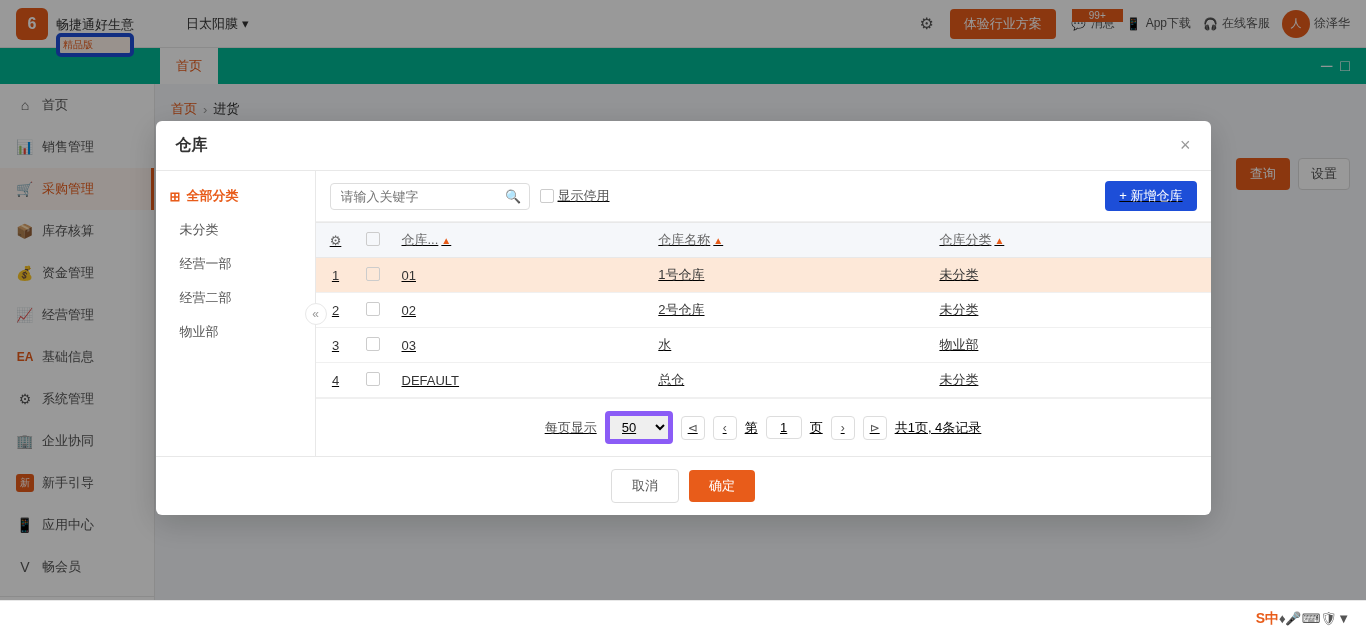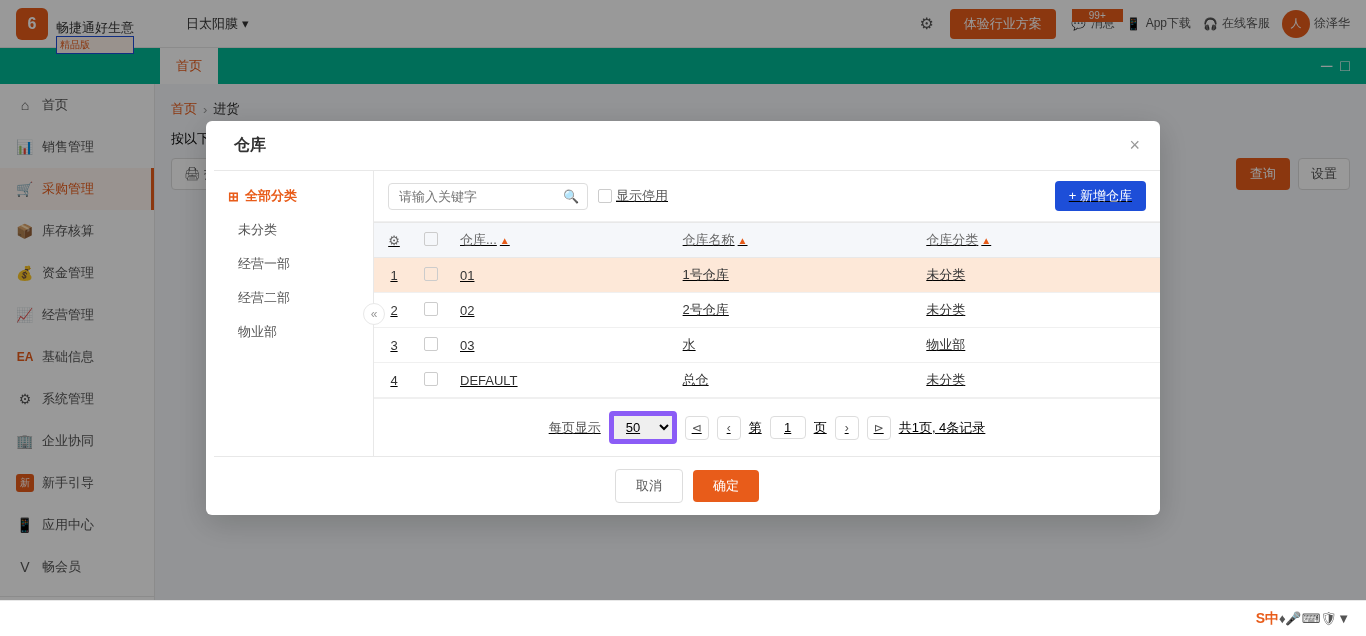--- a/index.html
+++ b/index.html
@@ -17,21 +17,21 @@
       z-index: 10;
     }
     .logo-area {
       display: flex; align-items: center; gap: 8px; min-width: 150px;
     }
     .logo-icon {
       width: 32px; height: 32px; background: #e85c1a; border-radius: 6px;
       display: flex; align-items: center; justify-content: center; color: white; font-weight: bold; font-size: 16px;
     }
     .logo-text { font-size: 13px; color: #333; line-height: 1.2; margin-top: 27px; }
-    .logo-badge { font-size: 10px; color: #e85c1a; background: #fff3ec; border: 1px solid #1d4ed8; border-radius: 0; padding: 1px 3px; }
+    .logo-badge { font-size: 10px; color: #e85c1a; background: #fff3ec; border: 4px solid #1d4ed8; border-radius: 5px; padding: 1px 3px; }
     .store-selector {
       display: flex; align-items: center; gap: 4px; margin-left: 20px; cursor: pointer;
       color: #333; font-size: 13px;
     }
     .header-actions { display: flex; align-items: center; gap: 16px; margin-left: auto; }
     .btn-trial { background: #e85c1a; color: white; border: none; border-radius: 4px; padding: 6px 14px; cursor: pointer; font-size: 13px; }
     .header-icon-group { display: flex; align-items: center; gap: 12px; color: #555; font-size: 12px; }
     .header-icon-item { display: flex; align-items: center; gap: 4px; cursor: pointer; position: relative; }
     .badge { background: #e85c1a; color: white; border-radius: 0; padding: 1px 17px; font-size: 10px; position: absolute; top: -6px; right: -8px; }
     .user-avatar { width: 28px; height: 28px; background: #e85c1a; border-radius: 50%; color: white; display: flex; align-items: center; justify-content: center; font-size: 11px; }
@@ -73,22 +73,22 @@
 
     
     .overlay {
       position: fixed; top: 0; left: 0; right: 0; bottom: 0;
       background: rgba(0,0,0,0.4); z-index: 100;
       display: flex; align-items: center; justify-content: center;
     }
 
     
     .modal {
-      background: #fff; border-radius: 6px; width: 954px; max-height: 560px;
-      display: flex; flex-direction: column; box-shadow: 0 8px 32px rgba(0,0,0,0.18); padding-left: 8px;
+      background: #fff; border-radius: 6px; width: 1055px; max-height: 560px;
+      display: flex; flex-direction: column; box-shadow: 0 8px 32px rgba(0,0,0,0.18);
     }
     .modal-header {
       display: flex; align-items: center; justify-content: space-between;
       padding: 14px 20px; border-bottom: 1px solid #e8e8e8;
     }
     .modal-title { font-size: 16px; font-weight: bold; color: #333; }
     .modal-close { cursor: pointer; color: #999; font-size: 18px; }
     .modal-body { display: flex; flex: 1; overflow: hidden; }
 
     

